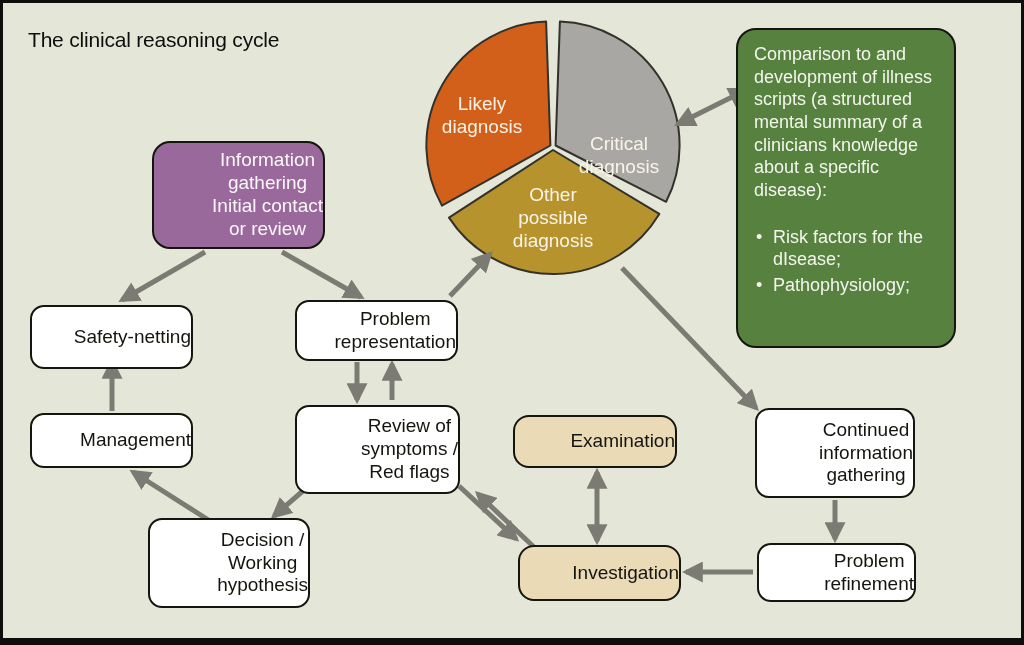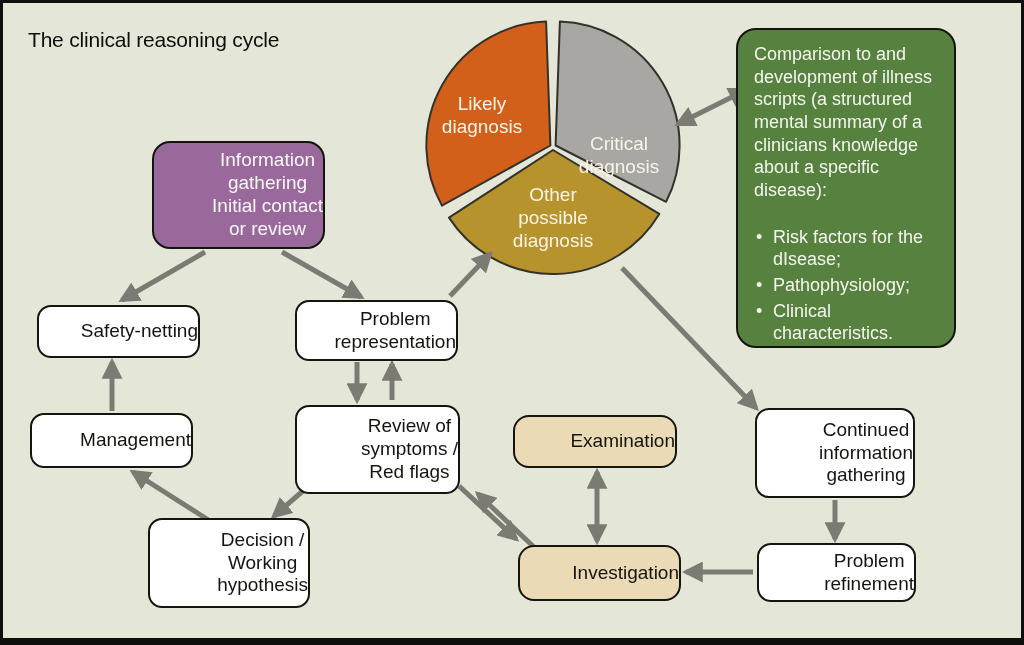--- a/index.html
+++ b/index.html
@@ -90,21 +90,21 @@
 possible
 diagnosis</div>
 
   <div class="box purple" style="left:152px; top:141px; width:173px; height:108px;">
     <span class="label">Information
 gathering
 Initial contact
 or review</span>
   </div>
 
-  <div class="box" style="left:30px; top:305px; width:163px; height:53px;margin-left:7px;">
+  <div class="box" style="left:30px; top:305px; width:163px; height:64px;">
     <span class="label">Safety-netting</span>
   </div>
 
   <div class="box" style="left:295px; top:300px; width:163px; height:61px;">
     <span class="label">Problem
 representation</span>
   </div>
 
   <div class="box" style="left:295px; top:405px; width:165px; height:89px;">
     <span class="label">Review of
@@ -139,18 +139,17 @@
   <div class="box" style="left:757px; top:543px; width:159px; height:59px;">
     <span class="label">Problem
 refinement</span>
   </div>
 
   <div class="green-note" style="left:736px; top:28px; width:220px; height:320px;">
     <div class="intro">Comparison to and development of illness scripts (a structured mental summary of a clinicians knowledge about a specific disease):</div>
     <ul>
       <li>Risk factors for the dIsease;</li>
       <li>Pathophysiology;</li>
-      <li>Clinical characteristics.</li>
     </ul>
   </div>
 
   <div class="frame"></div>
 </div>
 
 </body></html>

